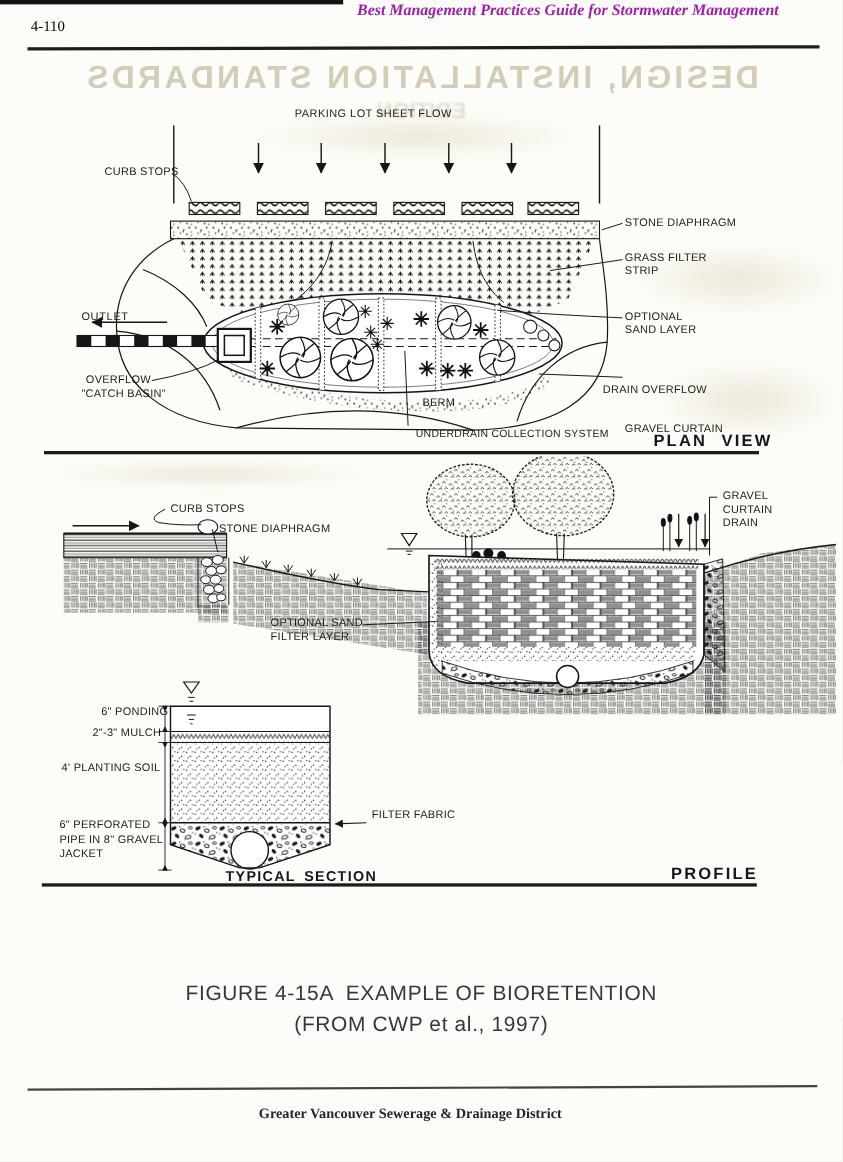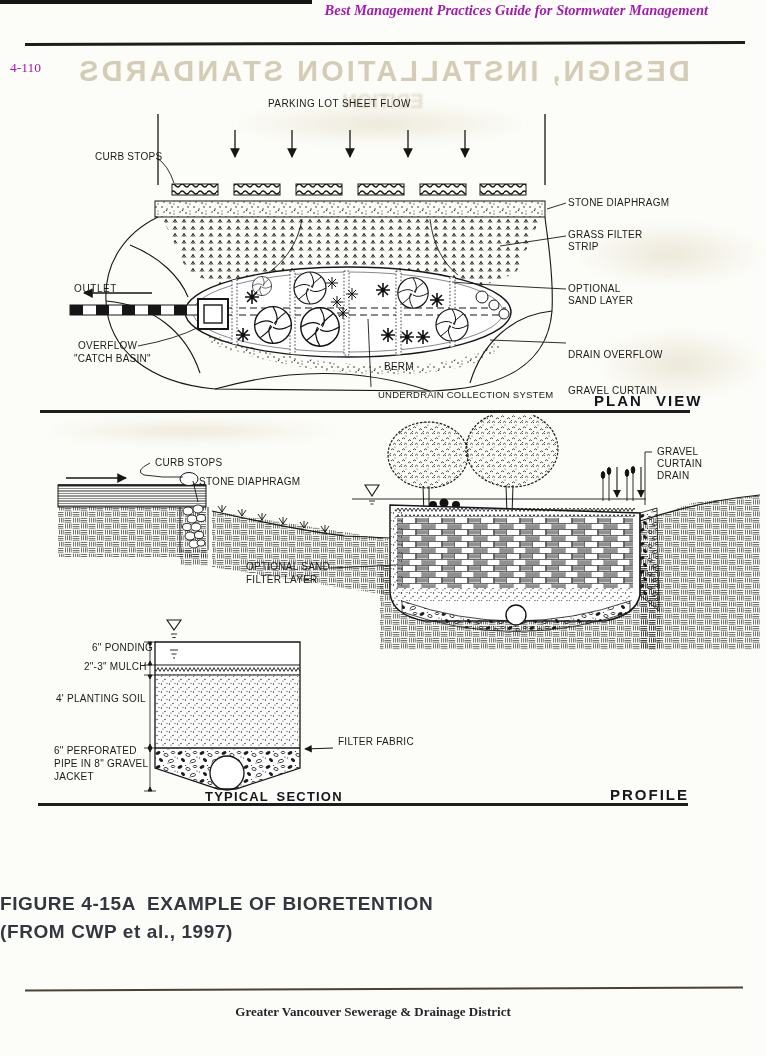--- a/index.html
+++ b/index.html
@@ -4,30 +4,30 @@
 <style>
   html,body{margin:0;padding:0;background:#e8e8e4;}
   .page{position:relative;width:766px;height:1056px;background:#fcfcf8;overflow:hidden;
         font-family:"Liberation Sans",sans-serif;color:#1c1c1c;}
   .lbl{position:absolute;font:10px/1.2 "Liberation Sans",sans-serif;color:#1a1a1a;
        letter-spacing:.25px;white-space:pre;}
   .lbl.small{font-size:9.5px;}
   .sec-title{position:absolute;font-weight:bold;font-size:15px;letter-spacing:2px;
              word-spacing:7px;color:#15151c;white-space:pre;}
   .rule{position:absolute;background:#1d1d1d;}
-  .hdr-num{position:absolute;left:10px;top:16px;font:13.5px "Liberation Serif",serif;color:#a21caf;margin-top:44px;}
+  .hdr-num{position:absolute;left:28px;top:16px;font:13.5px "Liberation Serif",serif;color:#000000;}
   .hdr-title{position:absolute;right:58px;top:2px;font:italic 600 14.5px "Liberation Serif",serif;color:#a21caf;}
   .ghost{position:absolute;left:0;right:0;text-align:center;transform:scaleX(-1);
          font-family:"Liberation Sans",sans-serif;font-weight:bold;pointer-events:none;}
   .ghost1{top:55px;font-size:29px;letter-spacing:3px;color:rgba(172,152,108,.48);filter:blur(.7px);}
   .ghost2{top:90px;font-size:20px;color:rgba(178,158,112,.32);filter:blur(1.2px);}
   .smudge{position:absolute;border-radius:45%;pointer-events:none;filter:blur(4px);
           background:radial-gradient(ellipse at center, rgba(198,182,138,.28), rgba(198,182,138,0) 70%);}
-  .caption{position:absolute;left:0;right:0;font-size:19px;
-           letter-spacing:.6px;color:#33373f;white-space:pre;font-weight:bold;}
+  .caption{position:absolute;left:0;right:0;text-align:center;font-size:19px;
+           letter-spacing:.6px;color:#33373f;white-space:pre;}
   .footer-line{position:absolute;left:0;right:20px;text-align:center;
                font-family:"Liberation Serif",serif;font-weight:bold;font-size:13px;color:#26262a;}
   .footer-line.it{font-style:italic;}
   .scanbar{position:absolute;top:0;left:0;width:312px;height:4px;background:#141414;}
   svg{position:absolute;left:0;}
 </style>
 </head>
 <body>
 
 <div class="page">
@@ -242,21 +242,21 @@
   </svg>
 
   <div class="lbl" style="left:268px;top:98px;letter-spacing:.4px;">PARKING LOT SHEET FLOW</div>
   <div class="lbl" style="left:95px;top:151px;">CURB STOPS</div>
   <div class="lbl" style="left:568px;top:197px;">STONE DIAPHRAGM</div>
   <div class="lbl" style="left:568px;top:229px;">GRASS FILTER</div>
   <div class="lbl" style="left:568px;top:241px;">STRIP</div>
   <div class="lbl" style="left:568px;top:283px;">OPTIONAL</div>
   <div class="lbl" style="left:568px;top:295px;">SAND LAYER</div>
   <div class="lbl" style="left:568px;top:337px;margin-top:48px;">GRAVEL CURTAIN</div>
-  <div class="lbl" style="left:568px;top:349px;">DRAIN OVERFLOW</div>
+  <div class="lbl" style="left:548px;top:349px;">DRAIN OVERFLOW</div>
   <div class="lbl" style="left:74px;top:283px;letter-spacing:.6px;">OUTLET</div>
   <div class="lbl" style="left:78px;top:340px;">OVERFLOW</div>
   <div class="lbl" style="left:74px;top:353px;">"CATCH BASIN"</div>
   <div class="lbl" style="left:384px;top:361px;">BERM</div>
   <div class="lbl small" style="left:378px;top:389px;">UNDERDRAIN COLLECTION SYSTEM</div>
   <div class="sec-title" style="left:594px;top:392px;">PLAN VIEW</div>
   <div class="rule" style="left:40px;top:410px;width:650px;height:2.5px;"></div>
 
   <svg width="766" height="235" viewBox="0 0 766 235" style="top:415px;">
 

